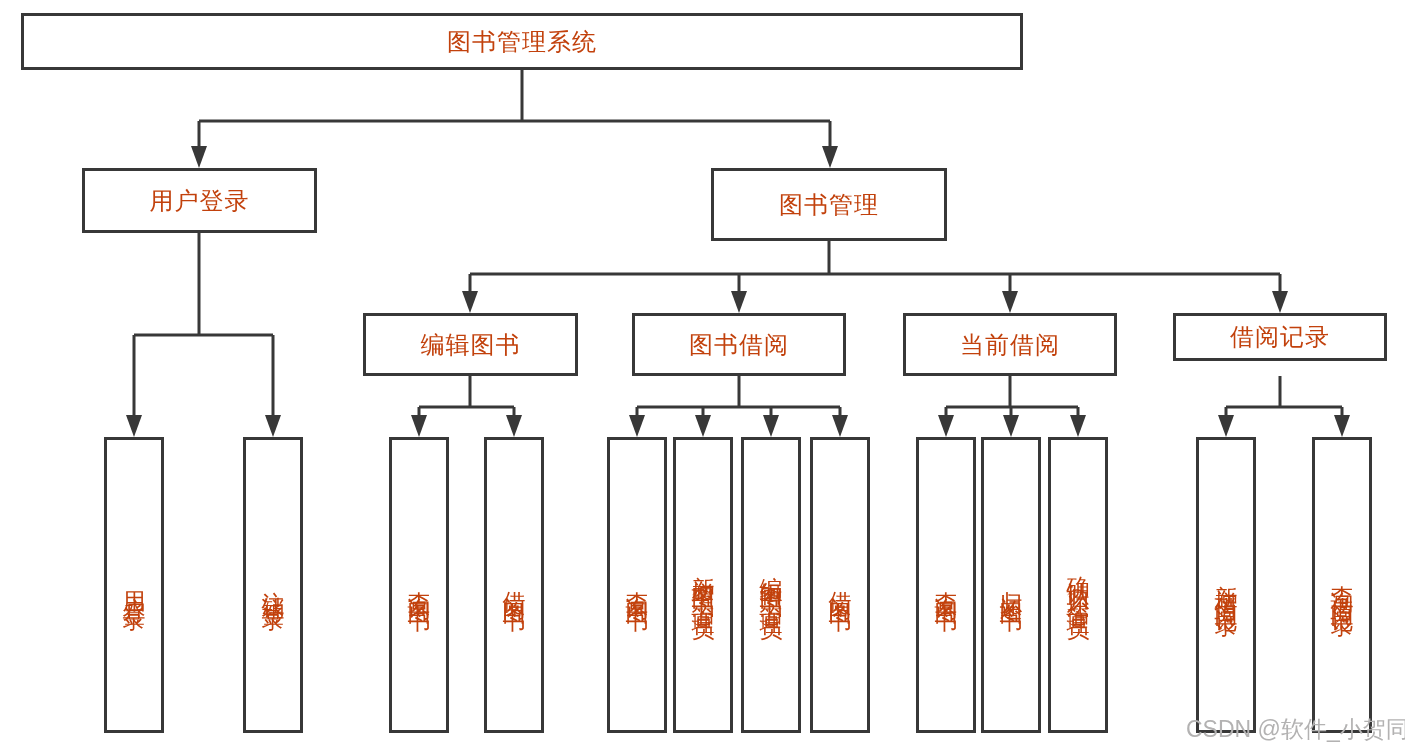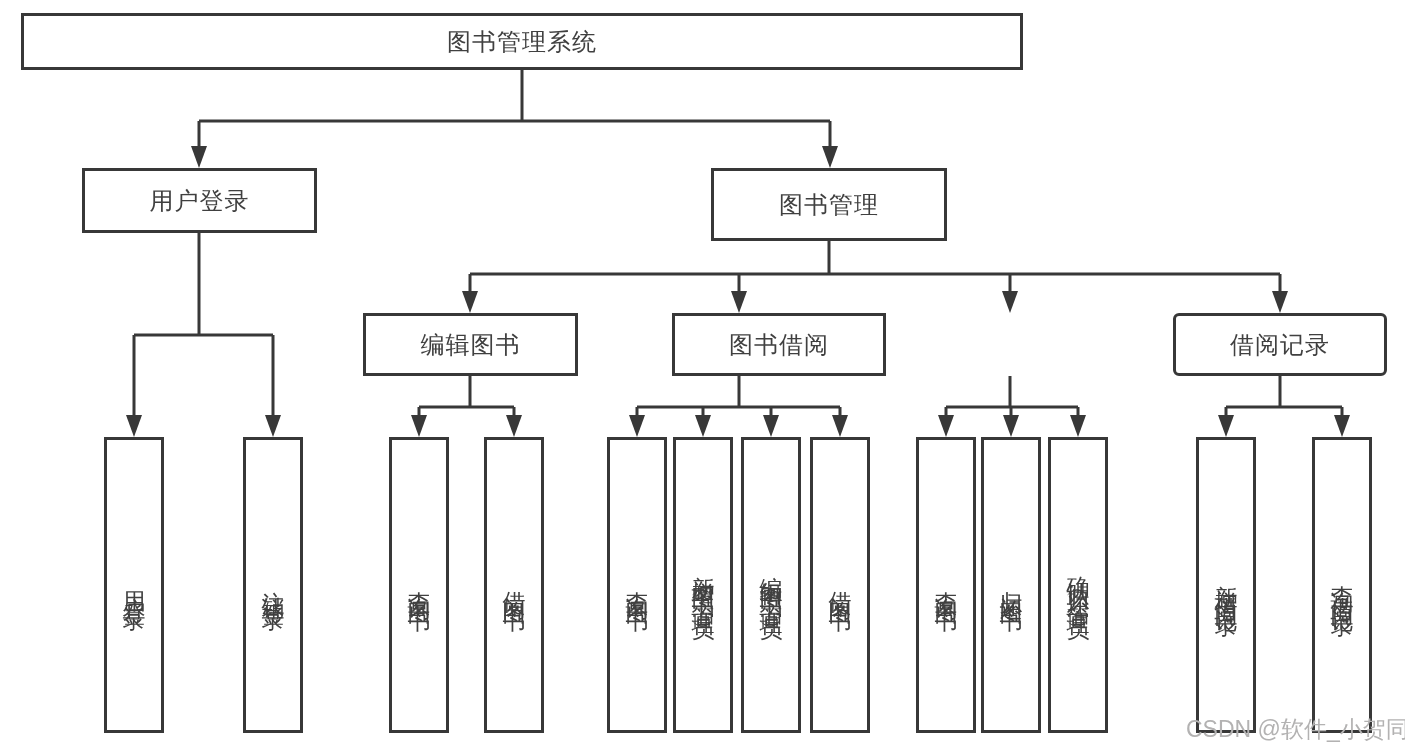--- a/index.html
+++ b/index.html
@@ -23,44 +23,44 @@
     height: 747px;
   }
   .box {
     position: absolute;
     box-sizing: border-box;
     background: #ffffff;
     border: 3px solid #383838;
     display: flex;
     align-items: center;
     justify-content: center;
-    color: #404040;
+    color: #c2410c;
   }
   .box.h {
     font-size: 24px;
     letter-spacing: 1px;
     white-space: nowrap;
   }
   .box.v span {
     writing-mode: vertical-rl;
     font-size: 23px;
     letter-spacing: 6px;
     line-height: 1;
     white-space: nowrap;
   }
   
   .n-root   { left: 21px;   top: 13px;  width: 1002px; height: 57px; }
   
   .n-l2-0   { left: 82px;   top: 168px; width: 235px; height: 65px; }
   .n-l2-1   { left: 711px;  top: 168px; width: 236px; height: 73px; }
   
   .n-l3-0   { left: 363px;  top: 313px; width: 215px; height: 63px; }
-  .n-l3-1   { left: 632px;  top: 313px; width: 214px; height: 63px; margin-left: 40px; }
+  .n-l3-1   { left: 632px;  top: 313px; width: 214px; height: 63px; }
   .n-l3-2   { left: 903px;  top: 313px; width: 214px; height: 63px; }
-  .n-l3-3   { left: 1173px; top: 313px; width: 214px; height: 63px; border-radius: 6px; }
+  .n-l3-3   { left: 1173px; top: 313px; width: 214px; height: 48px; }
   
   .leaf     { top: 437px; width: 60px; height: 296px; }
   .n-lf-0   { left: 104px; }
   .n-lf-1   { left: 243px; }
   .n-lf-2   { left: 389px; }
   .n-lf-3   { left: 484px; }
   .n-lf-4   { left: 607px; }
   .n-lf-5   { left: 673px; }
   .n-lf-6   { left: 741px; }
   .n-lf-7   { left: 810px; }
@@ -124,20 +124,21 @@
     </g>
   </svg>
 
   <div class="box h n-root">图书管理系统</div>
 
   <div class="box h n-l2-0">用户登录</div>
   <div class="box h n-l2-1">图书管理</div>
 
   <div class="box h n-l3-0">编辑图书</div>
   <div class="box h n-l3-1">图书借阅</div>
+  <div class="box h n-l3-2">当前借阅</div>
   <div class="box h n-l3-3">借阅记录</div>
 
   <div class="box v leaf n-lf-0">
     <span>用户登录</span>
   </div>
   <div class="box v leaf n-lf-1">
     <span>注销登录</span>
   </div>
 
   <div class="box v leaf n-lf-2">

